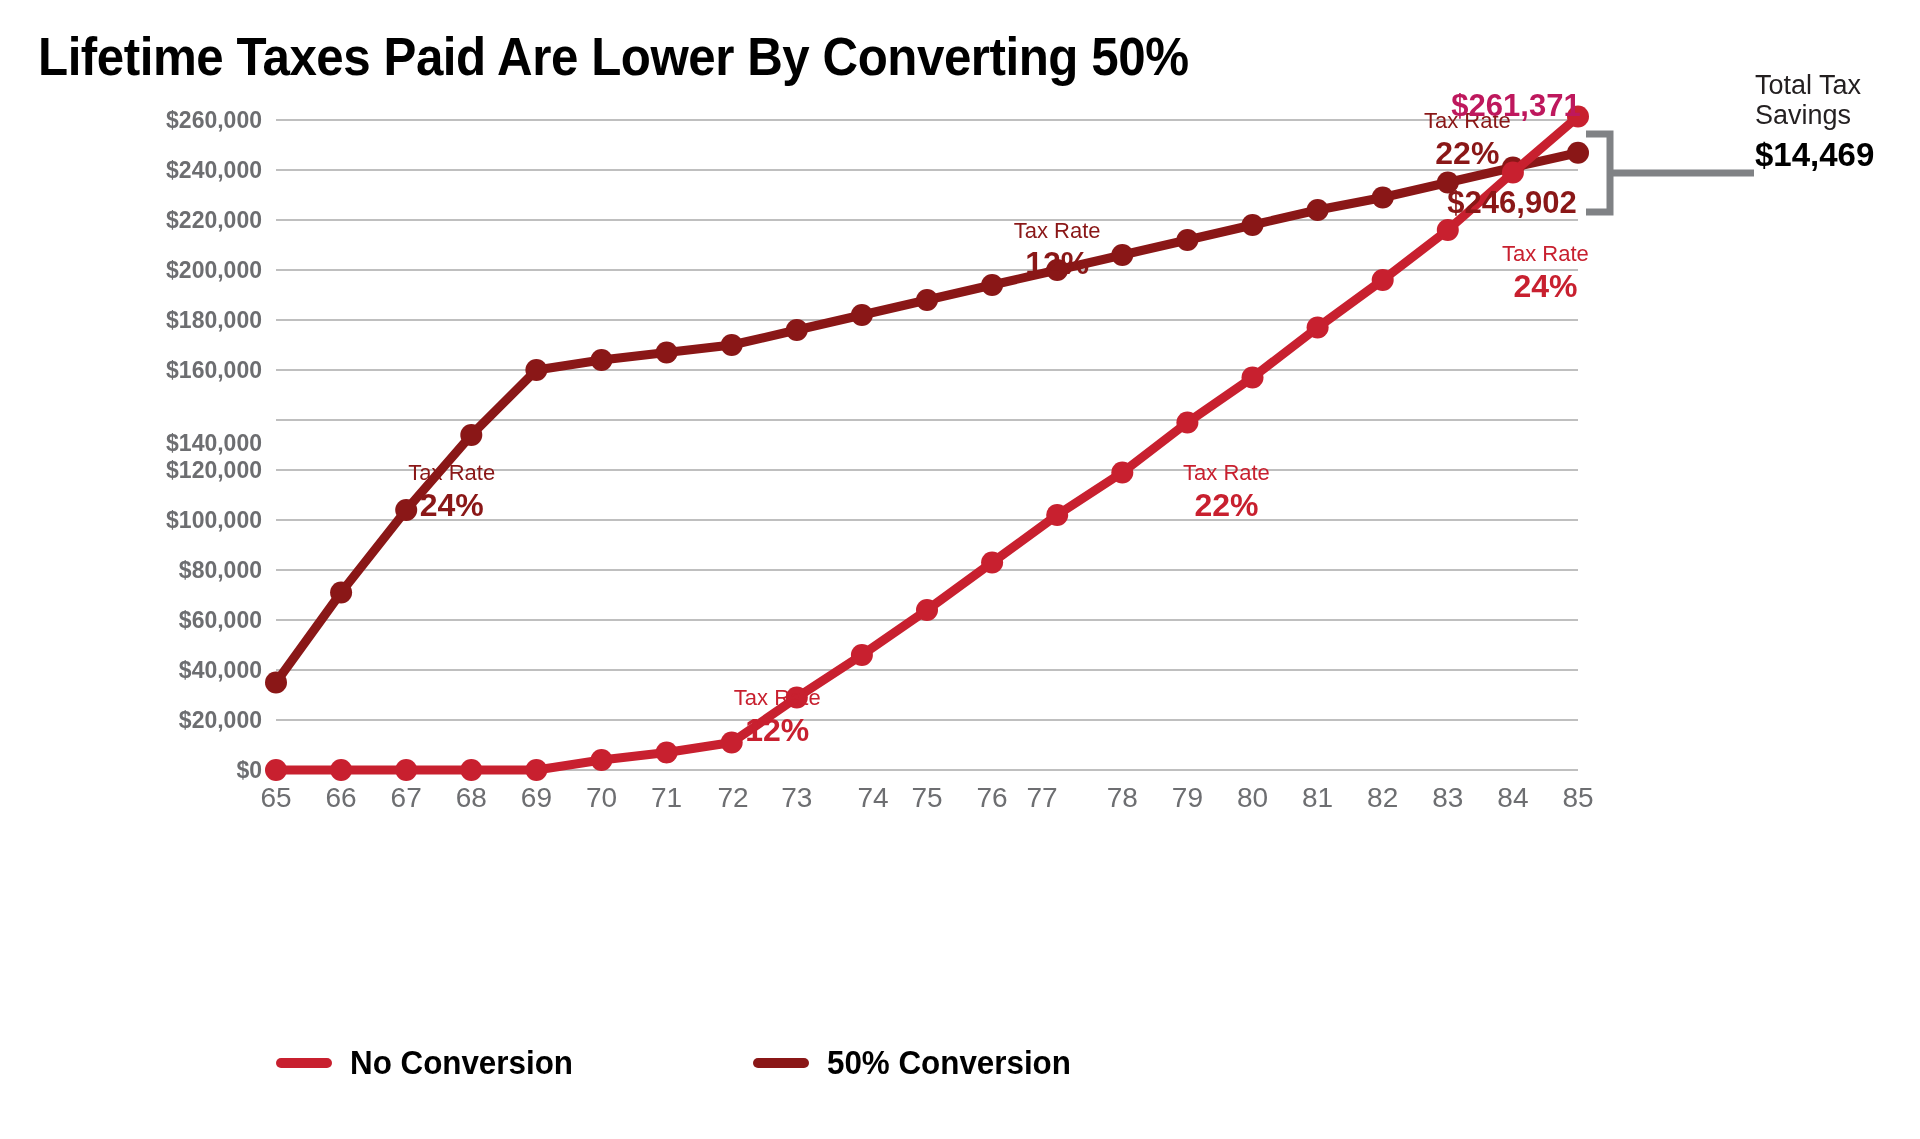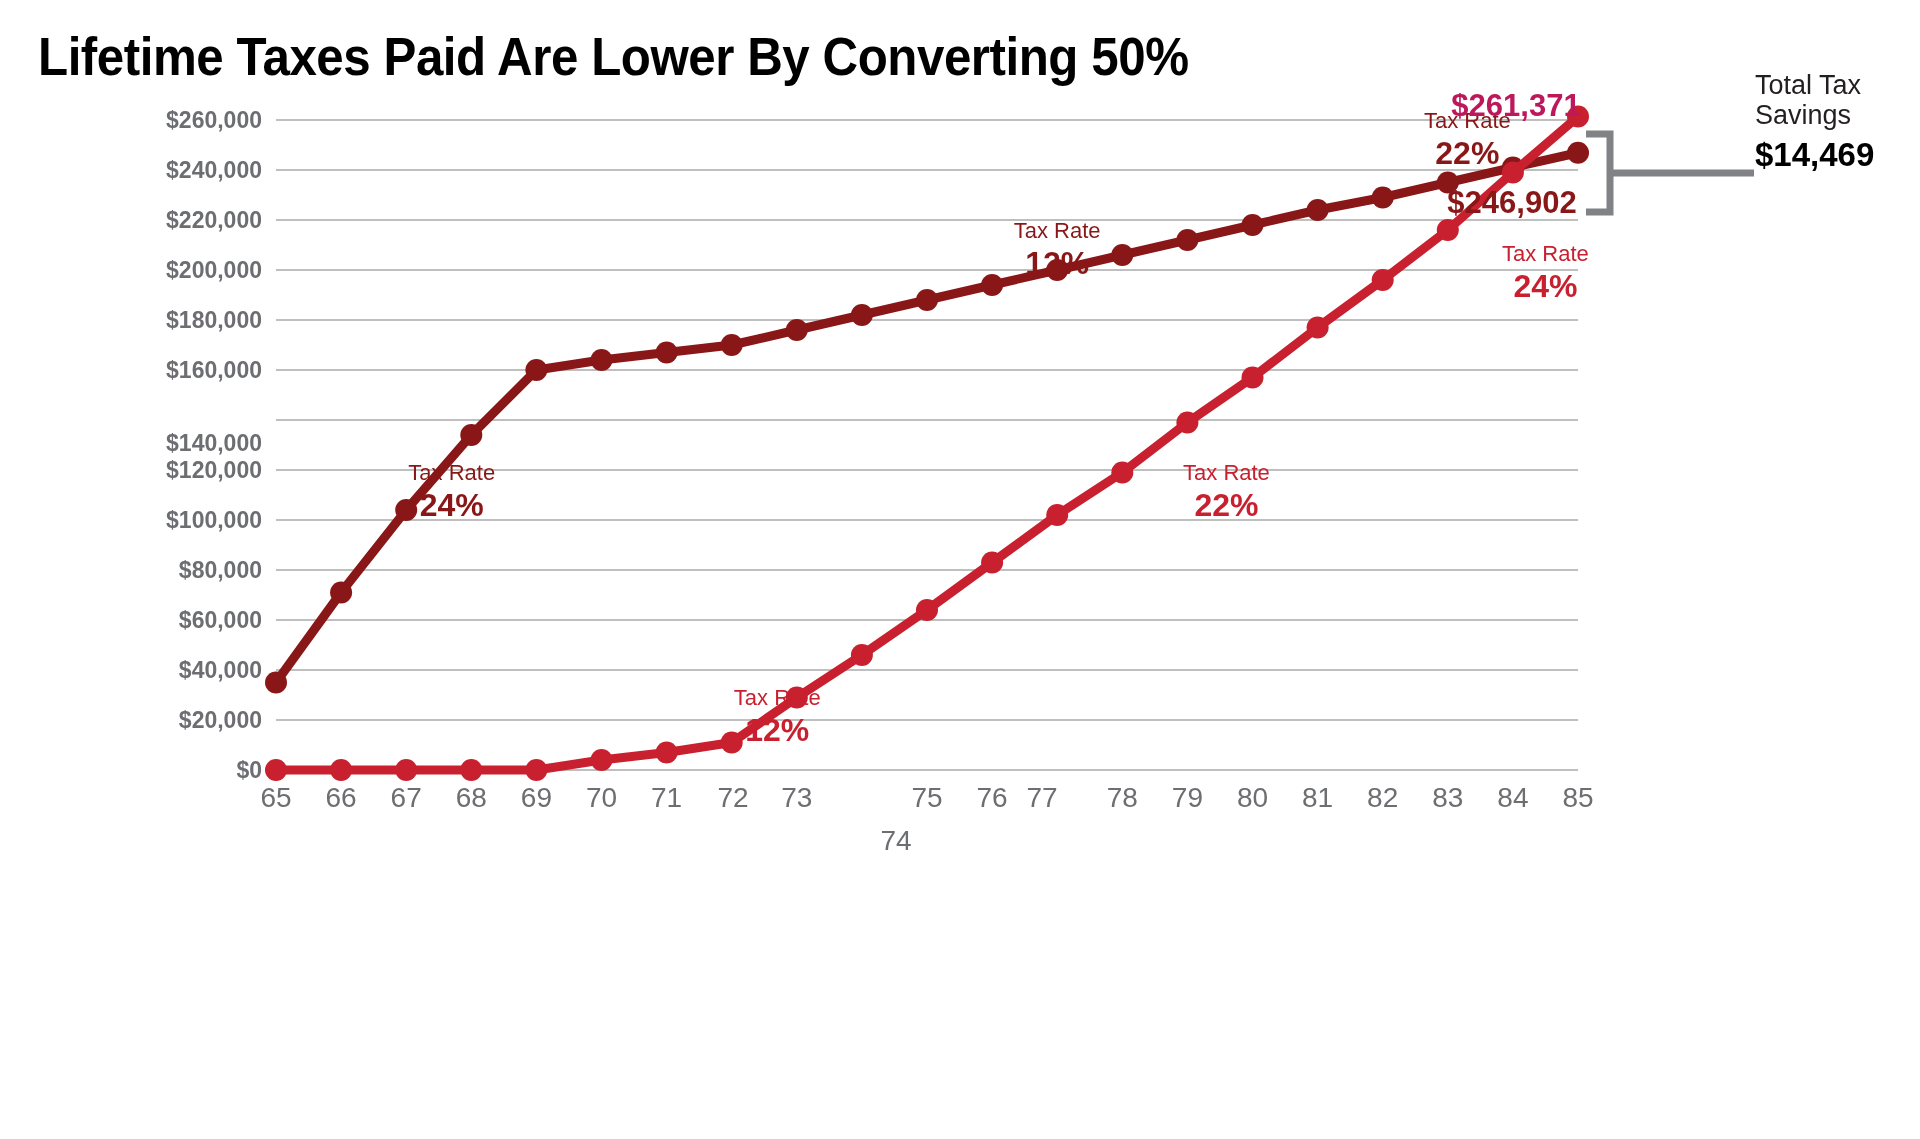--- a/index.html
+++ b/index.html
@@ -280,21 +280,21 @@
   <div id="x-axis-labels">
       <div class="x-tick-label" style="left: 0px;">65</div>
       <div class="x-tick-label" style="left: 65.1px;">66</div>
       <div class="x-tick-label" style="left: 130.2px;">67</div>
       <div class="x-tick-label" style="left: 195.3px;">68</div>
       <div class="x-tick-label" style="left: 260.4px;">69</div>
       <div class="x-tick-label" style="left: 325.5px;">70</div>
       <div class="x-tick-label" style="left: 390.6px;">71</div>
       <div class="x-tick-label" style="left: 457px;">72</div>
       <div class="x-tick-label" style="left: 520.8px;">73</div>
-      <div class="x-tick-label" style="left: 620px; margin-top: 43px;">74</div>
+      <div class="x-tick-label" style="left: 597px;">74</div>
       <div class="x-tick-label" style="left: 651px;">75</div>
       <div class="x-tick-label" style="left: 716.1px;">76</div>
       <div class="x-tick-label" style="left: 766px;">77</div>
       <div class="x-tick-label" style="left: 846.3px;">78</div>
       <div class="x-tick-label" style="left: 911.4px;">79</div>
       <div class="x-tick-label" style="left: 976.5px;">80</div>
       <div class="x-tick-label" style="left: 1041.6px;">81</div>
       <div class="x-tick-label" style="left: 1106.7px;">82</div>
       <div class="x-tick-label" style="left: 1171.8px;">83</div>
       <div class="x-tick-label" style="left: 1236.9px;">84</div>
@@ -336,14 +336,24 @@
   <svg id="savings-bracket" viewBox="0 0 180 90">
     <path d="M6,6 L30,6 L30,45 L174,45 M30,45 L30,84 L6,84" fill="none" stroke="#808285" stroke-width="7" stroke-linecap="butt" stroke-linejoin="miter"></path>
   </svg>
 
   <div id="savings-callout">
     <div class="sc-caption">Total Tax</div>
     <div class="sc-caption">Savings</div>
     <div class="sc-value">$14,469</div>
   </div>
 
+  <div id="legend">
+      <div class="legend-item">
+        <span class="legend-swatch" style="background: rgb(200, 32, 47);"></span>
+        <span class="legend-label">No Conversion</span>
+      </div>
+      <div class="legend-item">
+        <span class="legend-swatch" style="background: rgb(138, 23, 23);"></span>
+        <span class="legend-label">50% Conversion</span>
+      </div>
+    </div>
 
 </div>
 
 </body></html>

